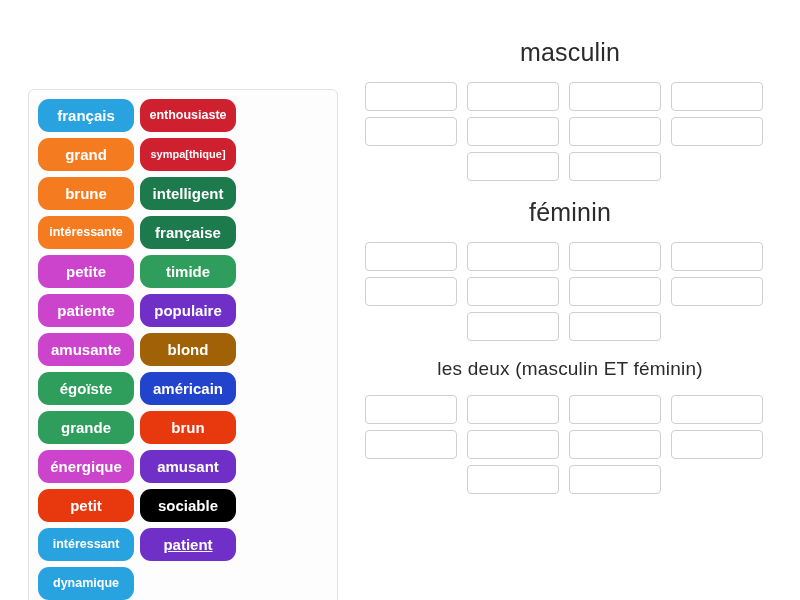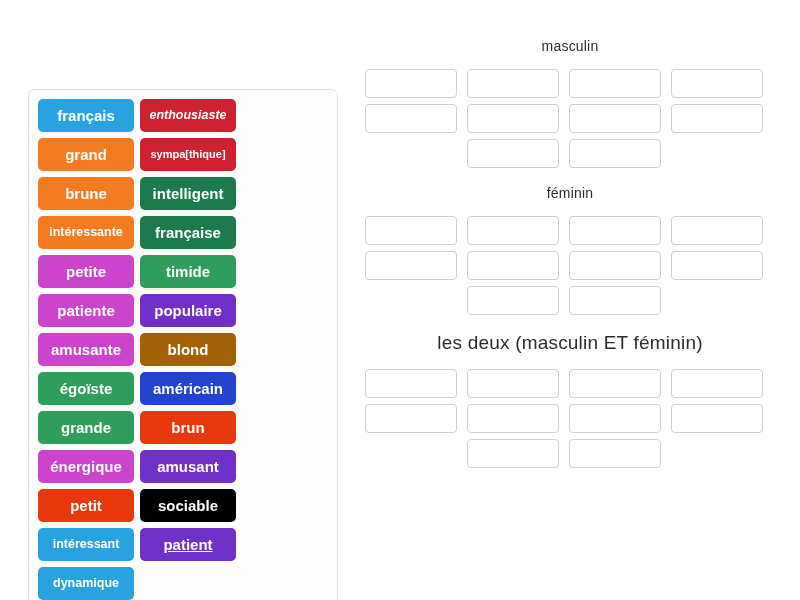--- a/index.html
+++ b/index.html
@@ -34,21 +34,21 @@
   .tile-grid {
     display: flex;
     flex-wrap: wrap;
     gap: 0px;
   }
 
   .tile {
     width: 96px;
     height: 33px;
     margin: 3px;
-    border-radius: 5px;
+    border-radius: 11px;
     color: #ffffff;
     display: flex;
     align-items: center;
     justify-content: center;
     font-size: 15px;
     font-weight: bold;
     box-sizing: border-box;
     text-align: center;
     line-height: 1;
     cursor: move;
@@ -68,21 +68,21 @@
   
   .zones {
     position: absolute;
     left: 360px;
     top: 38px;
     width: 420px;
   }
 
   .zone-title {
     text-align: center;
-    font-size: 14px;
+    font-size: 25px;
     color: #2b2b2b;
     font-weight: normal;
     margin: 0 0 12px 0;
     letter-spacing: 0.2px;
   }
 
   .zone-title.small-title {
     font-size: 19px;
   }
 
@@ -109,21 +109,21 @@
   }
 </style>
 </head>
 <body>
 
 <div id="app">
 
   <div class="tile-panel">
     <div class="tile-grid" id="tile-grid">
         <div class="tile" style="background: rgb(41, 163, 224);">français</div>
-        <div class="tile small" style="background: rgb(207, 32, 48); font-style: italic;">enthousiaste</div>
+        <div class="tile small" style="background: rgb(207, 32, 48);">enthousiaste</div>
         <div class="tile" style="background: rgb(244, 123, 32);">grand</div>
         <div class="tile xsmall" style="background: rgb(207, 32, 48);">sympa[thique]</div>
         <div class="tile" style="background: rgb(244, 123, 32);">brune</div>
         <div class="tile" style="background: rgb(29, 122, 77);">intelligent</div>
         <div class="tile small" style="background: rgb(244, 123, 32);">intéressante</div>
         <div class="tile" style="background: rgb(29, 122, 77);">française</div>
         <div class="tile" style="background: rgb(204, 68, 204);">petite</div>
         <div class="tile" style="background: rgb(47, 158, 92);">timide</div>
         <div class="tile" style="background: rgb(204, 68, 204);">patiente</div>
         <div class="tile" style="background: rgb(112, 48, 200);">populaire</div>

